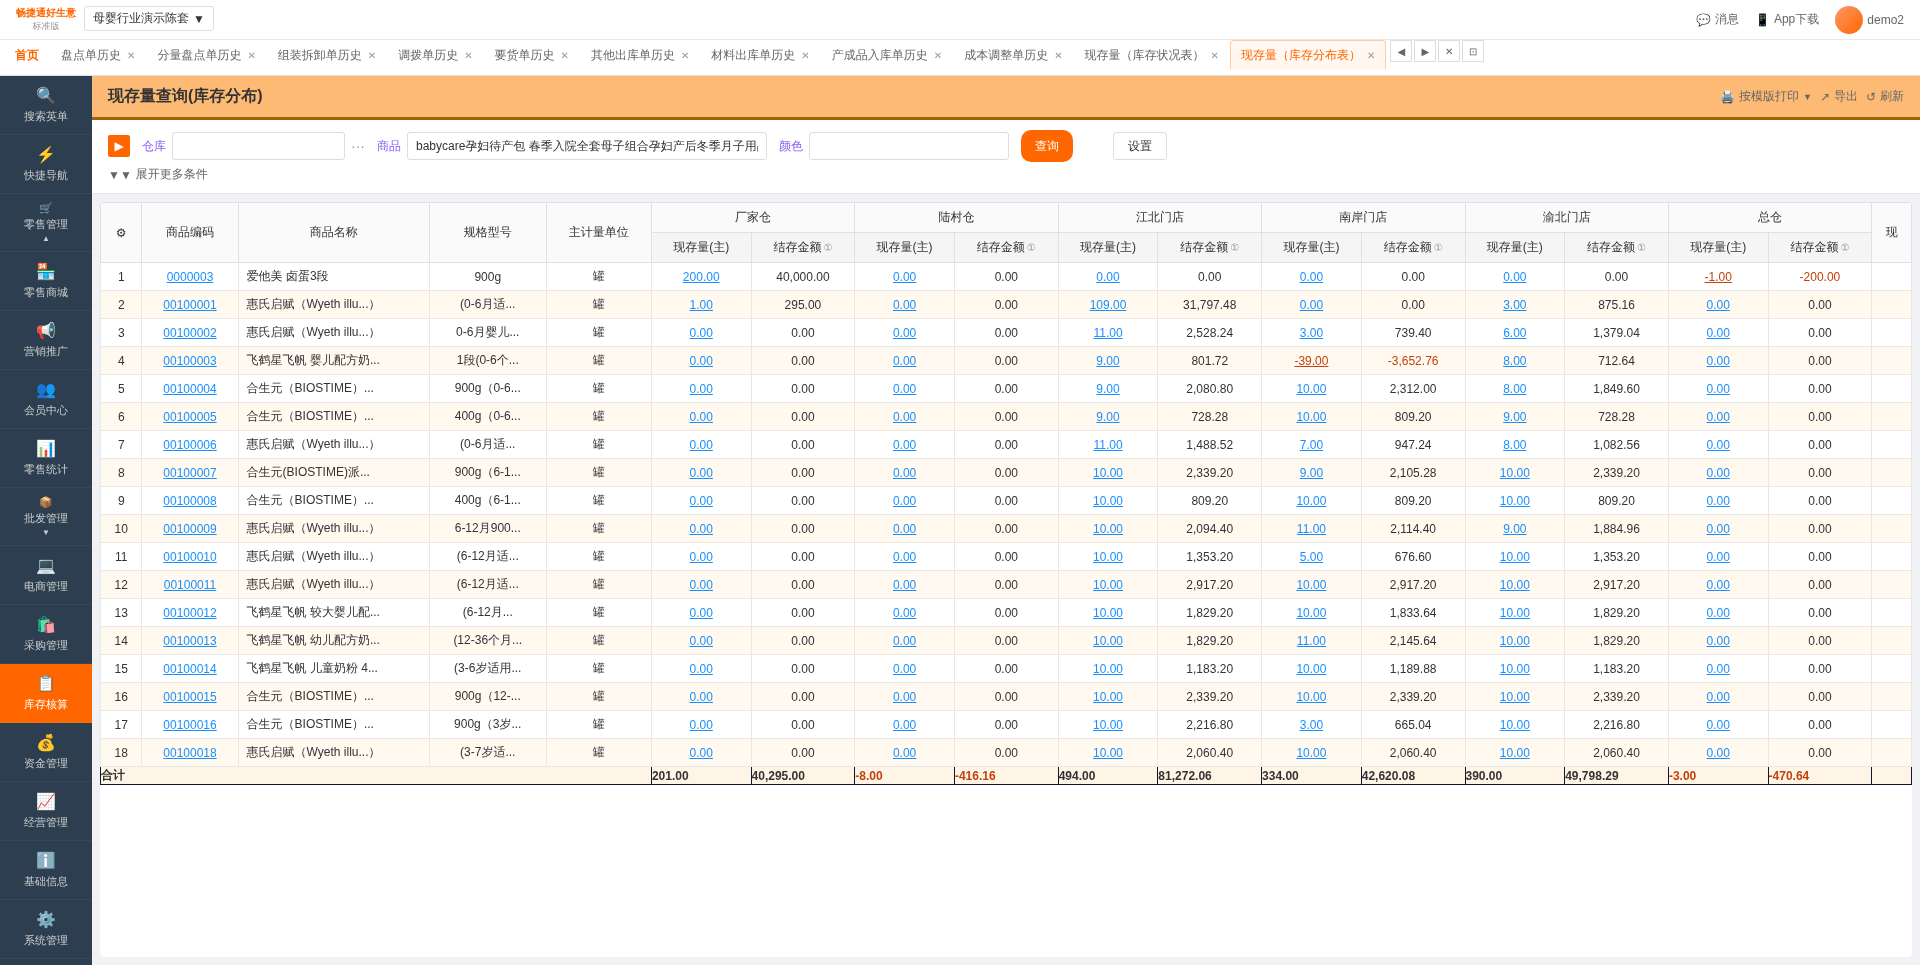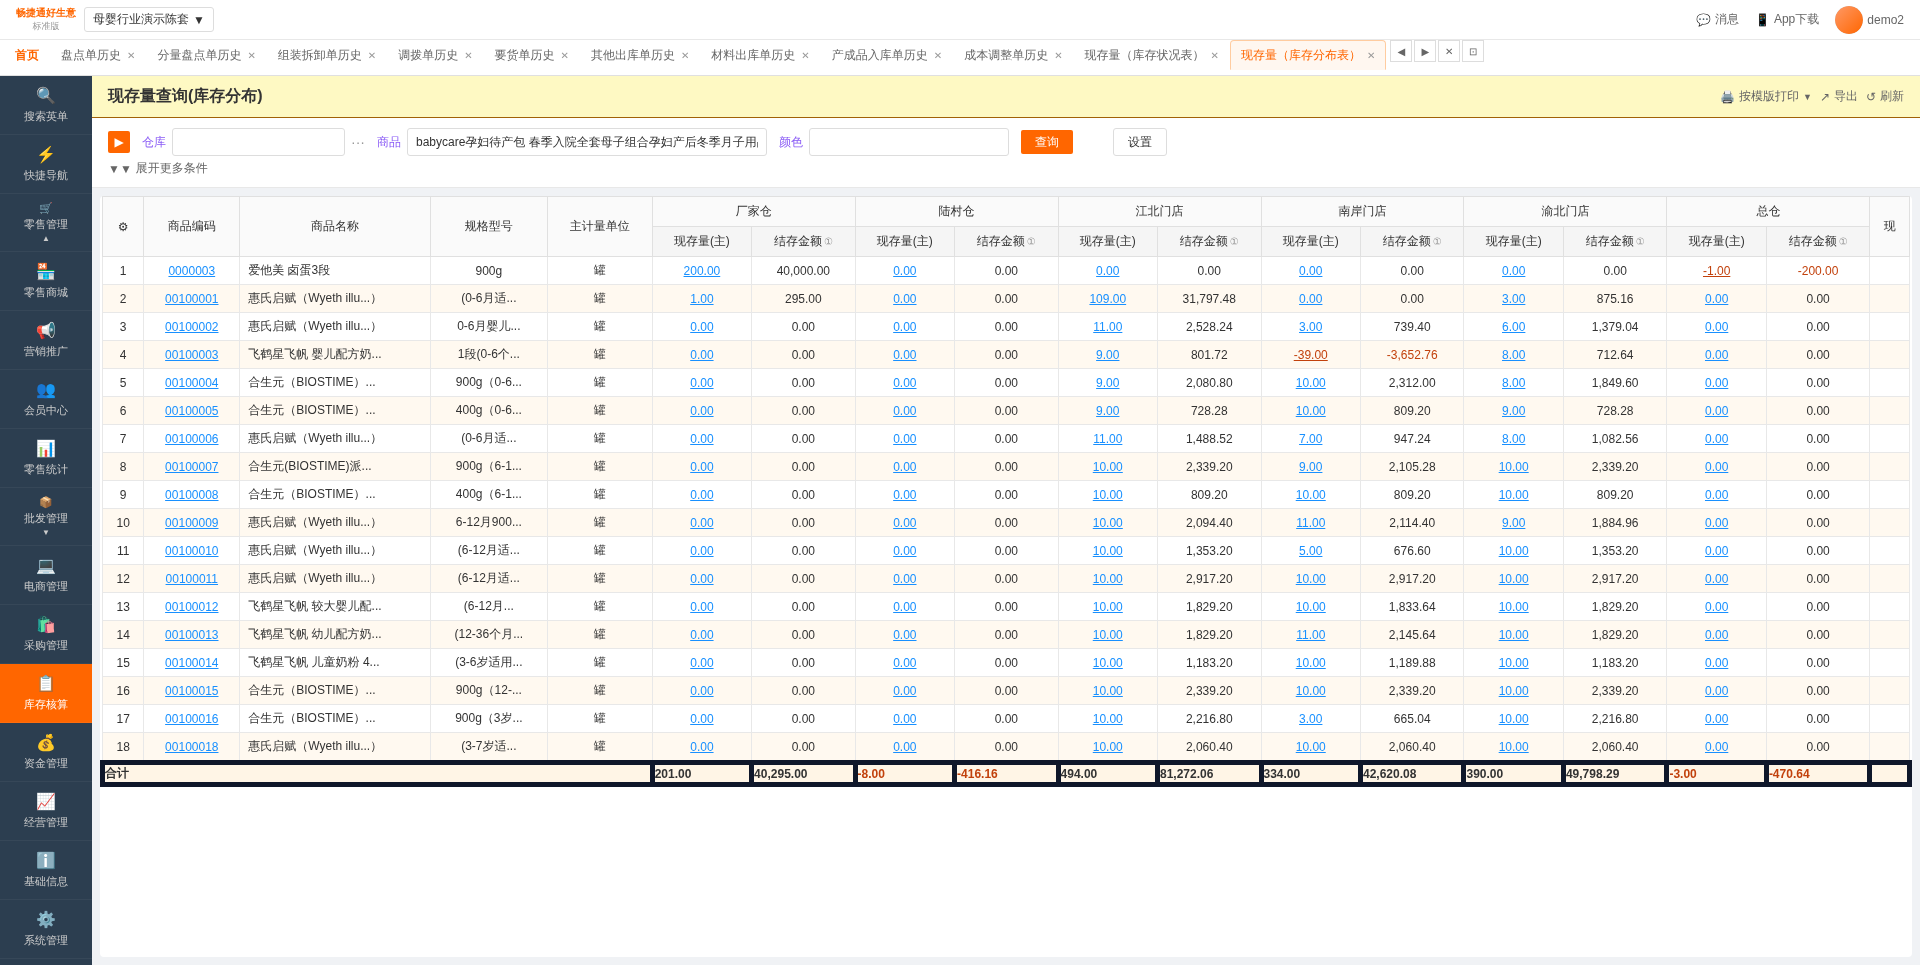--- a/index.html
+++ b/index.html
@@ -1,20 +1,20 @@
 <!DOCTYPE html>
 <html><head>
   <meta charset="utf-8">
   <style>
     * { margin: 0; padding: 0; box-sizing: border-box; }
     body { font-family: 'Microsoft YaHei', Arial, sans-serif; font-size: 12px; background: #f5f5f5; color: #333; overflow: hidden; }
 
     
     .top-bar { height: 40px; background: #fff; display: flex; align-items: center; justify-content: space-between; padding: 0 16px; border-bottom: 1px solid #e8e8e8; }
-    .top-bar-left { display: flex; align-items: center; gap: 8px; }
+    .top-bar-left { display: flex; align-items: flex-start; gap: 8px; }
     .logo-area { display: flex; flex-direction: column; align-items: center; }
     .logo-text { font-size: 10px; color: #ff6600; font-weight: bold; }
     .top-bar-right { display: flex; align-items: center; gap: 16px; }
     .top-bar-right .item { display: flex; align-items: center; gap: 4px; color: #666; cursor: pointer; font-size: 12px; }
     .avatar { width: 28px; height: 28px; border-radius: 50%; background: #ccc; overflow: hidden; display: flex; align-items: center; justify-content: center; }
     .avatar-img { width: 100%; height: 100%; background: linear-gradient(135deg, #ff9966, #ff6600); border-radius: 50%; }
 
     
     .tab-bar { height: 36px; background: #fff; display: flex; align-items: flex-start; border-bottom: 1px solid #e0e0e0; overflow-x: auto; overflow-y: hidden; padding: 0 4px; }
     .tab-bar::-webkit-scrollbar { display: none; }
@@ -34,50 +34,50 @@
     .sidebar-item { display: flex; flex-direction: column; align-items: center; padding: 10px 4px; cursor: pointer; color: #ccc; font-size: 11px; gap: 4px; border-bottom: 1px solid rgba(255,255,255,0.05); }
     .sidebar-item.active { background: #ff6600; color: #fff; }
     .sidebar-item .icon { font-size: 16px; }
     .sidebar-group { display: flex; flex-direction: column; align-items: center; padding: 8px 4px; cursor: pointer; color: #ccc; font-size: 11px; gap: 2px; border-bottom: 1px solid rgba(255,255,255,0.05); }
     .sidebar-group .arrow { font-size: 8px; }
 
     
     .content { flex: 1; overflow: hidden; background: #f0f2f5; display: flex; flex-direction: column; }
 
     
-    .page-header { background: #fef9c3; padding: 10px 16px; border-bottom: 1px solid #a16207; display: flex; align-items: center; justify-content: space-between; }
+    .page-header { background: #fdba74; padding: 10px 16px; border-bottom: 3px solid #a16207; display: flex; align-items: center; justify-content: space-between; }
     .page-title { font-size: 16px; font-weight: bold; color: #333; }
     .page-actions { display: flex; align-items: center; gap: 8px; }
     .action-btn { display: flex; align-items: center; gap: 4px; color: #666; cursor: pointer; font-size: 12px; }
 
     
     .search-area { background: #fff; padding: 10px 16px; border-bottom: 1px solid #e8e8e8; }
     .search-row { display: flex; align-items: center; gap: 12px; flex-wrap: wrap; }
     .search-field { display: flex; align-items: center; gap: 6px; }
     .search-label { color: #8b5cf6; white-space: nowrap; font-size: 12px; }
     .search-input { height: 28px; border: 1px solid #ddd; border-radius: 3px; padding: 0 8px; font-size: 12px; color: #333; min-width: 80px; }
     .search-input-wide { width: 360px; }
     .search-input-color { width: 200px; }
-    .search-btn-orange { height: 24px; padding: 0 14px; background: #ff6600; color: #fff; border: none; border-radius: 2px; cursor: pointer; font-size: 12px; }
+    .search-btn-orange { height: 32px; padding: 0 14px; background: #ff6600; color: #fff; border: none; border-radius: 10px; cursor: pointer; font-size: 12px; }
     .search-btn-white { height: 28px; padding: 0 14px; background: #fff; color: #333; border: 1px solid #ddd; border-radius: 3px; cursor: pointer; font-size: 12px; margin-left: 28px; }
     .expand-btn { display: flex; align-items: center; gap: 4px; color: #666; cursor: pointer; font-size: 12px; margin-top: 4px; }
     .ellipsis-btn { color: #999; cursor: pointer; font-size: 14px; }
 
     
     .orange-arrow { width: 22px; height: 22px; background: #ff6600; color: #fff; display: flex; align-items: center; justify-content: center; border-radius: 2px; cursor: pointer; font-size: 12px; }
 
     
     .table-area { flex: 1; overflow: auto; padding: 0; background: #fff; margin: 8px; border-radius: 4px; }
     .table-container { overflow: auto; height: 100%; }
     table { width: 100%; border-collapse: collapse; font-size: 12px; }
     thead tr th { background: #f5f5f5; border: 1px solid #e0e0e0; padding: 6px 8px; text-align: center; white-space: nowrap; font-weight: 500; color: #333; position: sticky; top: 0; z-index: 10; }
     thead tr:first-child th { background: #fafafa; }
     tbody tr td { border: 1px solid #e8e8e8; padding: 5px 8px; text-align: center; white-space: nowrap; color: #333; }
     tbody tr.highlighted td { background: #fff9f0; }
-    .footer-row td { background: #fff5e6; font-weight: bold; border: 5px solid #0f172a; }
+    .footer-row td { background: #fff5e6; font-weight: bold; border: 1px solid #0f172a; }
     .link-style { color: #1890ff; text-decoration: underline; cursor: pointer; }
     .negative { color: #c2410c; }
     .info-icon { color: #999; font-size: 10px; cursor: pointer; margin-left: 2px; }
 
     
     .table-container::-webkit-scrollbar { width: 8px; height: 8px; }
     .table-container::-webkit-scrollbar-track { background: #f1f1f1; }
     .table-container::-webkit-scrollbar-thumb { background: #ccc; border-radius: 4px; }
   </style>
 </head>

